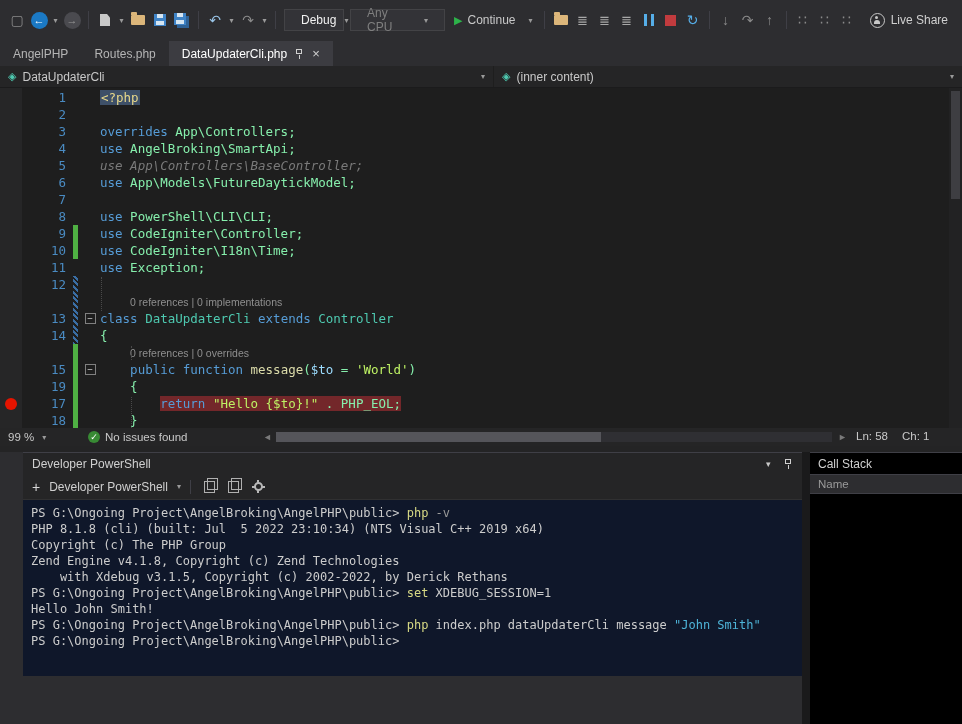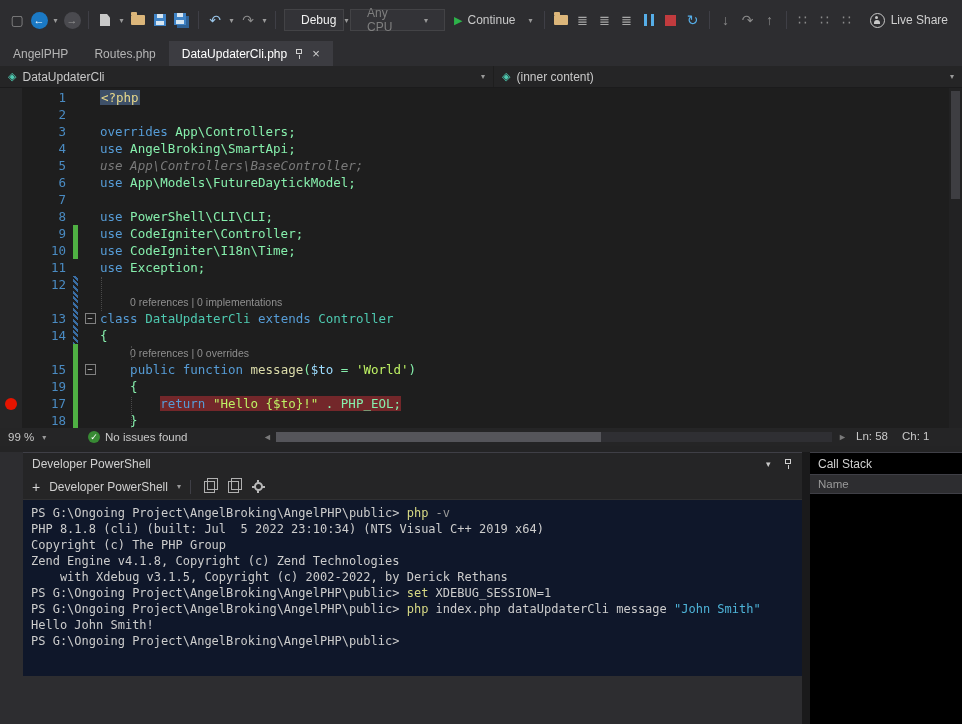--- a/index.html
+++ b/index.html
@@ -320,22 +320,22 @@
     <span class="icon-copy"></span>
     <span class="icon-gear"></span>
   </div>
   <div class="term-body" id="term-lines">
       <div class="term-line"><span class="t-pln">PS G:\Ongoing Project\AngelBroking\AngelPHP\public&gt; </span><span class="t-cmd">php</span><span class="t-pln"> </span><span class="t-arg">-v</span></div>
       <div class="term-line"><span class="t-pln">PHP 8.1.8 (cli) (built: Jul  5 2022 23:10:34) (NTS Visual C++ 2019 x64)</span></div>
       <div class="term-line"><span class="t-pln">Copyright (c) The PHP Group</span></div>
       <div class="term-line"><span class="t-pln">Zend Engine v4.1.8, Copyright (c) Zend Technologies</span></div>
       <div class="term-line"><span class="t-pln">    with Xdebug v3.1.5, Copyright (c) 2002-2022, by Derick Rethans</span></div>
       <div class="term-line"><span class="t-pln">PS G:\Ongoing Project\AngelBroking\AngelPHP\public&gt; </span><span class="t-cmd">set</span><span class="t-pln"> XDEBUG_SESSION=1</span></div>
+      <div class="term-line"><span class="t-pln">Hello John Smith!</span></div>
       <div class="term-line"><span class="t-pln">PS G:\Ongoing Project\AngelBroking\AngelPHP\public&gt; </span><span class="t-cmd">php</span><span class="t-pln"> index.php dataUpdaterCli message </span><span class="t-str">"John Smith"</span></div>
-      <div class="term-line"><span class="t-pln">Hello John Smith!</span></div>
       <div class="term-line"><span class="t-pln">PS G:\Ongoing Project\AngelBroking\AngelPHP\public&gt;</span></div>
     </div>
   <div class="term-scroll">
     <div class="term-scroll-thumb"></div>
   </div>
 </div>
 
 <div class="vsplit"></div>
 
 <div class="callstack">

